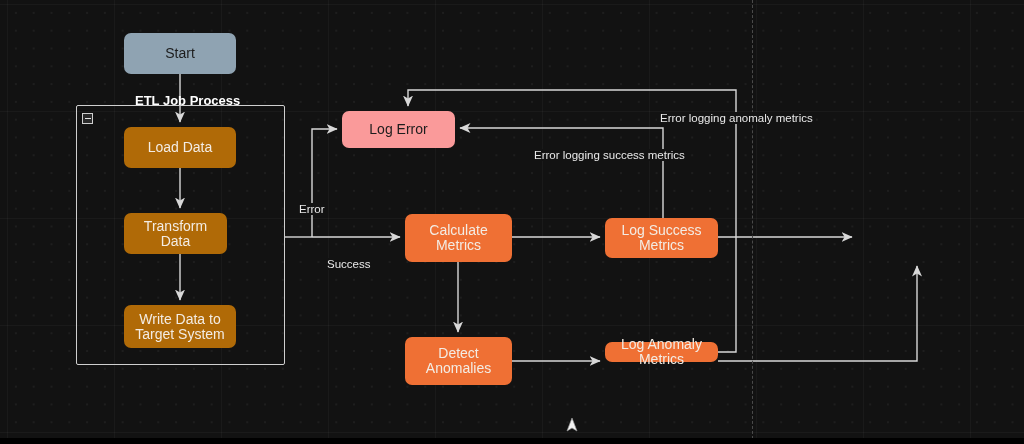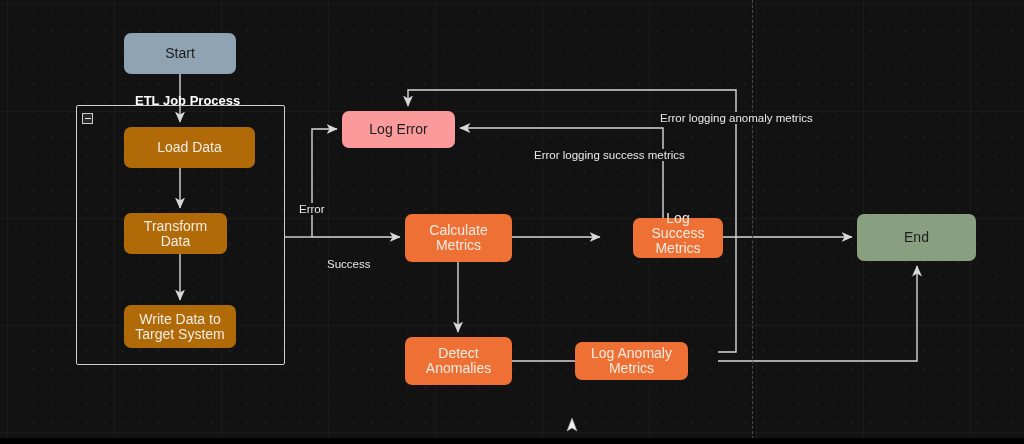--- a/index.html
+++ b/index.html
@@ -156,46 +156,43 @@
 
   <div class="group-box" style="left:76px; top:105px; width:209px; height:260px;"></div>
   <div class="group-title" style="left:135px; top:93px;">ETL Job Process</div>
   <div class="collapse-btn" style="left:82px; top:113px;">
     <i></i>
   </div>
 
   <div class="node dark-text" style="left:124px; top:33px;  width:112px; height:41px; background:#8fa3b2;">
       <span>Start</span>
     </div>
-  <div class="node light-text" style="left:124px; top:127px; width:131px; height:41px; background:#b06a07;">
+  <div class="node light-text" style="left:124px; top:127px; width:112px; height:41px; background:#b06a07;">
       <span>Load Data</span>
     </div>
   <div class="node light-text" style="left:124px; top:213px; width:103px; height:41px; background:#b06a07;">
       <span>Transform Data</span>
     </div>
   <div class="node dark-text" style="left:342px; top:111px; width:113px; height:37px; background:#fa9a9a;">
       <span>Log Error</span>
     </div>
   <div class="node light-text" style="left:124px; top:305px; width:112px; height:43px; background:#b06a07;">
       <span>Write Data to Target System</span>
     </div>
   <div class="node light-text" style="left:405px; top:214px; width:107px; height:48px; background:#ef7034;justify-content:flex-end;">
       <span>Calculate Metrics</span>
     </div>
   <div class="node light-text" style="left:405px; top:337px; width:107px; height:48px; background:#ef7034;">
       <span>Detect Anomalies</span>
     </div>
-  <div class="node light-text" style="left:633px; top:218px; width:90px; height:40px; background:#ef7034;align-items:flex-end;">
+  <div class="node light-text" style="left:605px; top:218px; width:113px; height:40px; background:#ef7034;">
       <span>Log Success Metrics</span>
     </div>
-  <div class="node light-text" style="left:575px; top:342px; width:113px; height:38px; background:#ef7034;">
+  <div class="node light-text" style="left:605px; top:342px; width:113px; height:20px; background:#ef7034;">
       <span>Log Anomaly Metrics</span>
-    </div>
-  <div class="node dark-text" style="left:857px; top:214px; width:119px; height:47px; background:#88a080;">
-      <span>End</span>
     </div>
 
   <div class="edge-label" style="left:296px; top:175px;text-align:right;">Error</div>
   <div class="edge-label" style="left:324px; top:230px;text-align:center;">Success</div>
   <div class="edge-label" style="left:531px; top:121px;">Error logging success metrics</div>
   <div class="edge-label" style="left:657px; top:84px;">Error logging anomaly metrics</div>
 
   <svg id="cursor" width="14" height="18" viewBox="0 0 14 18" style="left:565px; top:416px;" xmlns="http://www.w3.org/2000/svg">
     <path d="M7,2 L12,15 L7,12 L2,15 Z" fill="#f2f2f2" stroke="#9a9a9a" stroke-width="0.7"></path>
   </svg>

